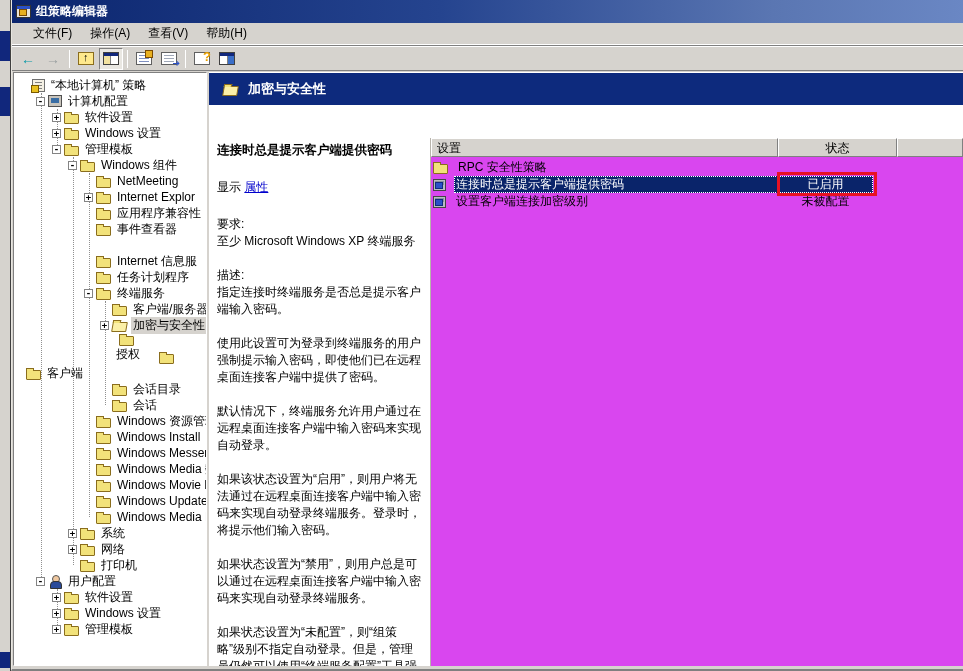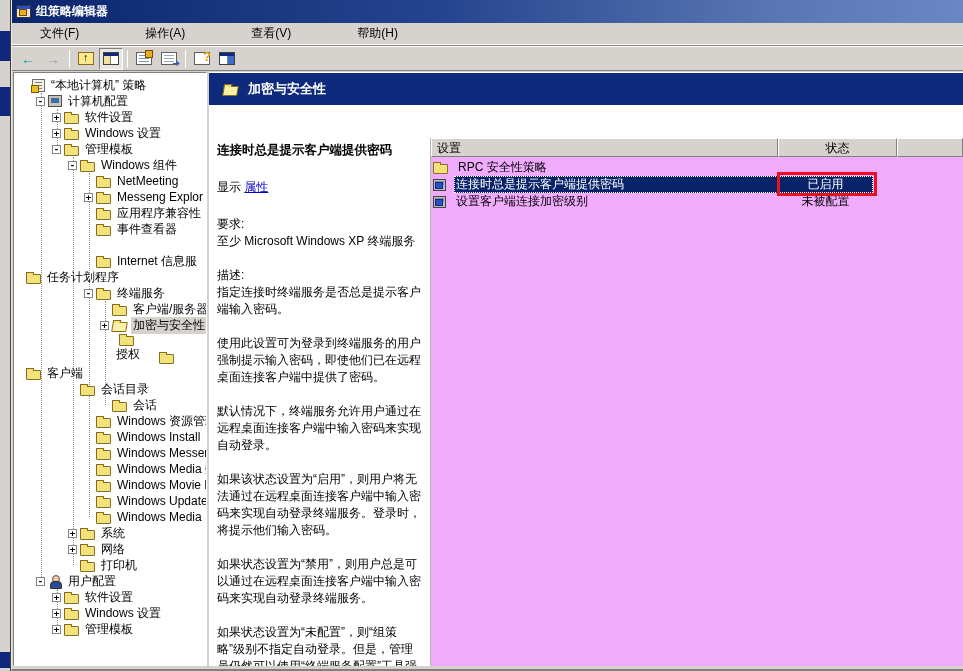--- a/index.html
+++ b/index.html
@@ -15,21 +15,21 @@
   
   .win { position:absolute; left:11px; top:0; width:952px; height:671px;
     background:#d6d3ce; border-left:1px solid #e8e6e0; border-bottom:2px solid #808080; }
 
   .titlebar { height:23px; background:linear-gradient(to right,#0b256e 0%,#25448f 45%,#5a76b2 80%,#6a87c4 100%);
     display:flex; align-items:center; gap:5px; padding-left:4px; color:#fff; font-weight:bold; font-size:12px; }
   .app-icon { width:15px; height:13px; background:#e8e4da; border:1px solid #333; position:relative; }
   .app-icon::before { content:""; position:absolute; left:0; top:0; right:0; height:3px; background:#2a50c8; }
   .app-icon::after { content:""; position:absolute; left:2px; bottom:1px; width:6px; height:5px; background:#e8b020; border:1px solid #7a4a00; }
 
-  .menubar { height:22px; background:#d6d3ce; border-bottom:1px solid #fff; display:flex; align-items:center; padding-left:19px;gap:48px; }
+  .menubar { height:22px; background:#d6d3ce; border-bottom:1px solid #fff; display:flex; align-items:center; padding-left:12px; }
   .menu-item { padding:2px 9px; cursor:default; }
   .menubar-shadow { height:1px; background:#808080; }
 
   .toolbar { height:25px; background:#d6d3ce; border-top:1px solid #fff; border-bottom:1px solid #808080;
     display:flex; align-items:center; padding-left:4px; gap:1px; }
   .tbtn { width:24px; height:22px; display:flex; align-items:center; justify-content:center; border:1px solid transparent; }
   .tbtn.pressed { border-color:#808080 #fff #fff #808080; background:#e9e7e2; }
   .tsep { width:1px; height:18px; background:#808080; border-right:1px solid #fff; margin:0 3px; }
   .tbico { font-size:14px; font-weight:bold; line-height:1; }
   .back-icon { color:#0a9aa8; }
@@ -89,21 +89,21 @@
     display:flex; align-items:center; gap:10px; padding-left:14px; color:#fff; font-weight:bold; font-size:13px; }
   .rp-body { position:absolute; left:0; top:33px; right:0; bottom:0; background:#fff; }
 
   .desc-panel { position:absolute; left:2px; top:25px; width:218px; bottom:0; background:#fff;
     border-top-right-radius:14px; z-index:2; padding:12px 6px 0 6px; overflow:hidden; }
   .desc-title { font-weight:bold; font-size:12.5px; margin-bottom:20px; }
   .show-line { margin-bottom:20px; }
   .link { color:#0000cc; text-decoration:underline; cursor:pointer; }
   .para { line-height:17px; margin-bottom:17px; white-space:pre-wrap; word-break:break-all; }
 
-  .list-panel { position:absolute; left:221px; top:33px; right:0; bottom:0; background:#f0abfc; border-left:1px solid #b8b4ac; z-index:2; }
+  .list-panel { position:absolute; left:221px; top:33px; right:0; bottom:0; background:#d946ef; border-left:1px solid #b8b4ac; z-index:2; }
   .lheader { display:flex; height:19px; }
   .col-hdr { background:#d6d3ce; border:1px solid; border-color:#fff #808080 #808080 #fff; padding:1px 5px; overflow:hidden; white-space:nowrap; }
   .lrows { padding-top:2px; }
   .lrow { display:flex; height:17px; align-items:center; }
   .lcell-setting { width:347px; display:flex; align-items:center; gap:4px; padding-left:2px; overflow:hidden; white-space:nowrap; }
   .lcell-status { width:95px; text-align:center; position:relative; height:17px; line-height:17px; }
   .lrow.sel .lsetting-label { background:#0a246a; color:#fff; flex:1; outline:1px dotted #fff; outline-offset:-1px; }
   .lrow.sel .lcell-status { background:#0a246a; color:#fff; outline:1px dotted #fff; outline-offset:-1px; }
   .lsetting-label { padding:0 2px; }
   .red-box { position:absolute; left:-1px; right:-4px; top:-4px; bottom:-3px; border:3px solid #e81123; z-index:5; pointer-events:none; }
@@ -203,38 +203,38 @@
               <span class="tlabel">Windows 组件</span>
             </div>
             <div class="trow" style="padding-left: 70px;">
               <span class="exp-spacer"></span>
               <span class="tico ico-folder"></span>
               <span class="tlabel">NetMeeting</span>
             </div>
             <div class="trow" style="padding-left: 70px;">
               <span class="exp">+</span>
               <span class="tico ico-folder"></span>
-              <span class="tlabel">Messeng Explor</span>
+              <span class="tlabel">Internet Explor</span>
             </div>
             <div class="trow" style="padding-left: 70px;">
               <span class="exp-spacer"></span>
               <span class="tico ico-folder"></span>
               <span class="tlabel">应用程序兼容性</span>
             </div>
             <div class="trow" style="padding-left: 70px;">
               <span class="exp-spacer"></span>
               <span class="tico ico-folder"></span>
               <span class="tlabel">事件查看器</span>
             </div>
             <div class="trow" style="padding-left: 70px; margin-top: 16px;">
               <span class="exp-spacer"></span>
               <span class="tico ico-folder"></span>
               <span class="tlabel">Internet 信息服</span>
             </div>
-            <div class="trow" style="">
+            <div class="trow" style="padding-left: 70px;">
               <span class="exp-spacer"></span>
               <span class="tico ico-folder"></span>
               <span class="tlabel">任务计划程序</span>
             </div>
             <div class="trow" style="padding-left: 70px;">
               <span class="exp">-</span>
               <span class="tico ico-folder"></span>
               <span class="tlabel">终端服务</span>
             </div>
             <div class="trow" style="padding-left: 86px;">
@@ -255,21 +255,21 @@
             <div class="trow" style="padding-left: 86px; gap: 47px;">
               <span class="exp-spacer"></span>
               <span class="tico ico-folder"></span>
               <span class="tlabel">临时文件夹</span>
             </div>
             <div class="trow" style="">
               <span class="exp-spacer"></span>
               <span class="tico ico-folder"></span>
               <span class="tlabel">客户端</span>
             </div>
-            <div class="trow" style="padding-left: 54px;">
+            <div class="trow" style="padding-left: 86px;">
               <span class="exp-spacer"></span>
               <span class="tico ico-folder"></span>
               <span class="tlabel">会话目录</span>
             </div>
             <div class="trow" style="padding-left: 86px;">
               <span class="exp-spacer"></span>
               <span class="tico ico-folder"></span>
               <span class="tlabel">会话</span>
             </div>
             <div class="trow" style="padding-left: 70px;">

